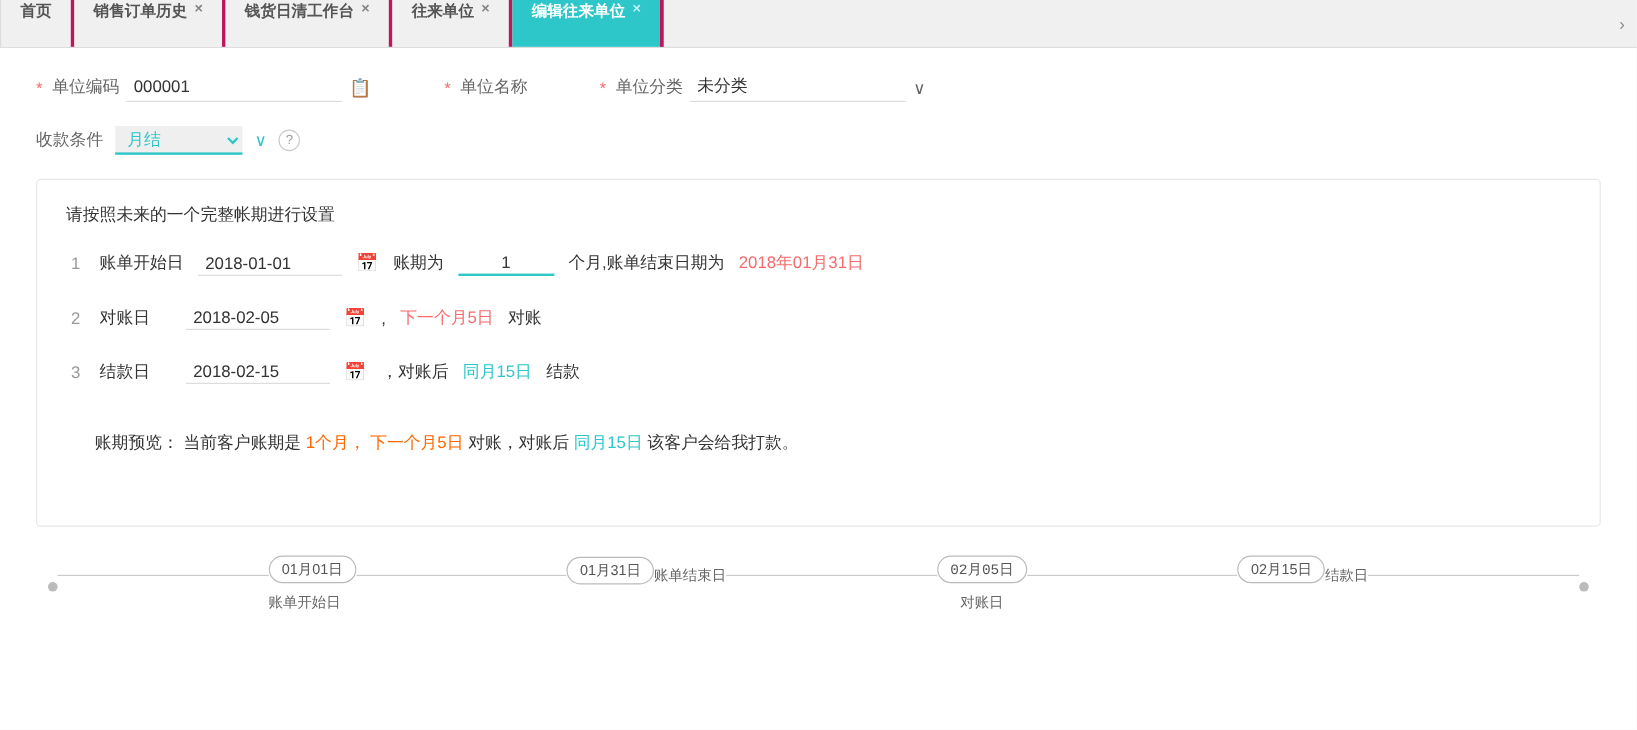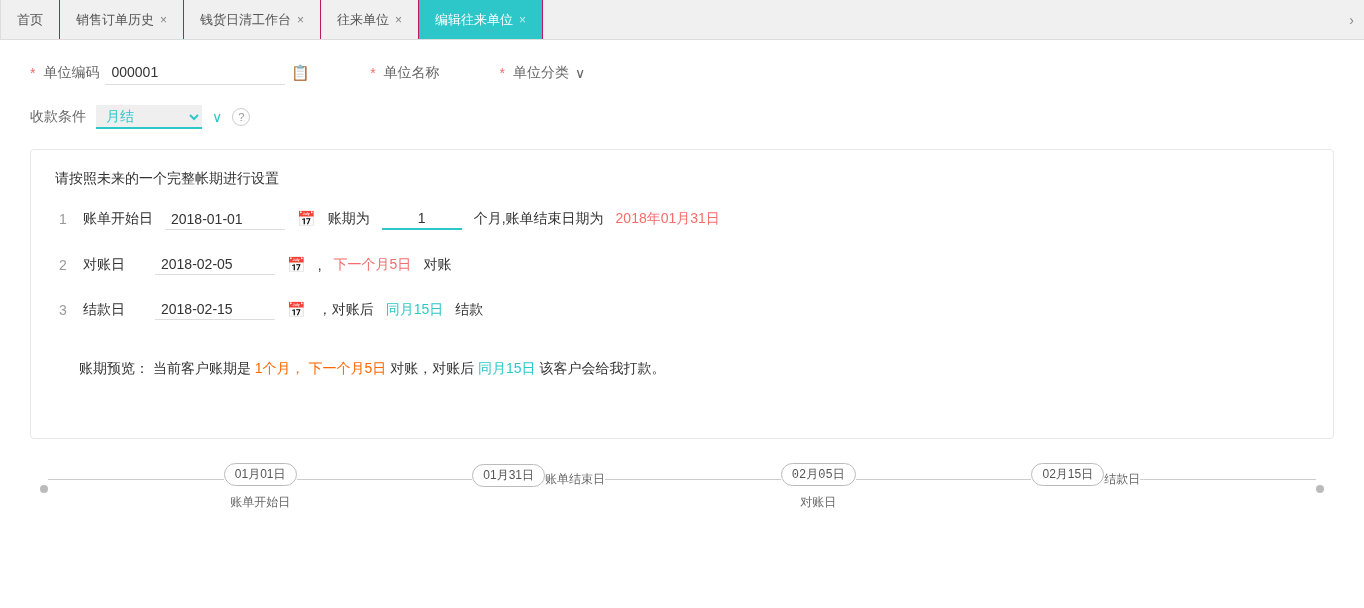--- a/index.html
+++ b/index.html
@@ -8,29 +8,30 @@
     
     .tabs-bar {
       display: flex;
       align-items: stretch;
       background: #f0f0f0;
       border-bottom: 1px solid #ddd;
       height: 40px;
     }
     .tab {
       display: flex;
-      align-items: center;
+      align-items: flex-start;
       padding: 0 16px;
       cursor: pointer;
       font-size: 13px;
       color: #555;
-      border-right: 1px solid #be185d;
+      border-right: 3px solid #be185d;
       background: #f0f0f0;
       white-space: nowrap;
       gap: 6px;
+      font-weight: bold;
     }
     .tab:first-child { border-left: 1px solid #ddd; }
     .tab.active {
       background: #2ec7c9;
       color: #fff;
     }
     .tab .close-btn {
       font-size: 12px;
       color: inherit;
       opacity: 0.7;
@@ -259,20 +260,21 @@
     </div>
     <div style="width:40px;"></div>
     <div class="form-field">
       <span class="required-star">*</span>
       <span class="form-label">单位名称</span>
     </div>
     <div style="width:40px;"></div>
     <div class="form-field">
       <span class="required-star">*</span>
       <span class="form-label">单位分类</span>
+      <input class="form-input" type="text" value="未分类" style="">
       <span class="dropdown-icon">∨</span>
     </div>
   </div>
 
   <div class="condition-row">
     <span class="form-label">收款条件</span>
     <select class="condition-select">
       <option>月结</option>
     </select>
     <span class="dropdown-icon" style="color:#2ec7c9;">∨</span>
@@ -324,21 +326,21 @@
         <span>该客户会给我打款。</span>
       </div>
     </div>
   </div>
 
   <div class="tl-container" id="timeline-container" style="display: flex; align-items: flex-start; padding: 4px 10px 0px; width: 100%;">
       <div style="display:flex;align-items:flex-start;margin-top:10px;flex-shrink:0;">
         <div style="width:8px;height:8px;border-radius:50%;background:#bbb;margin-top:12px;"></div>
       </div>
       <div style="flex:1;height:1px;background:#ccc;margin-top:16px;flex-shrink:0;"></div>
-      <div style="display:flex;flex-direction:column;align-items:center;flex-shrink:0;">  
+      <div style="display:flex;flex-direction:column;flex-shrink:0;">  
         <div style="border:1px solid #bbb;border-radius:12px;padding:2px 10px;font-size:12px;color:#555;background:#fff;white-space:nowrap;">01月01日</div>  
         <div style="font-size:12px;color:#666;margin-top:8px;white-space:nowrap;">账单开始日</div>
       </div>
       <div style="flex:1;height:1px;background:#ccc;margin-top:16px;flex-shrink:0;"></div>
       <div style="display:flex;flex-direction:row;align-items:center;flex-shrink:0;">  
         <div style="border:1px solid #bbb;border-radius:12px;padding:2px 10px;font-size:12px;color:#555;background:#fff;white-space:nowrap;">01月31日</div>  
         <div style="font-size:12px;color:#666;margin-top:8px;white-space:nowrap;">账单结束日</div>
       </div>
       <div style="flex:1;height:1px;background:#ccc;margin-top:16px;flex-shrink:0;"></div>
       <div style="display:flex;flex-direction:column;align-items:center;flex-shrink:0;">  

